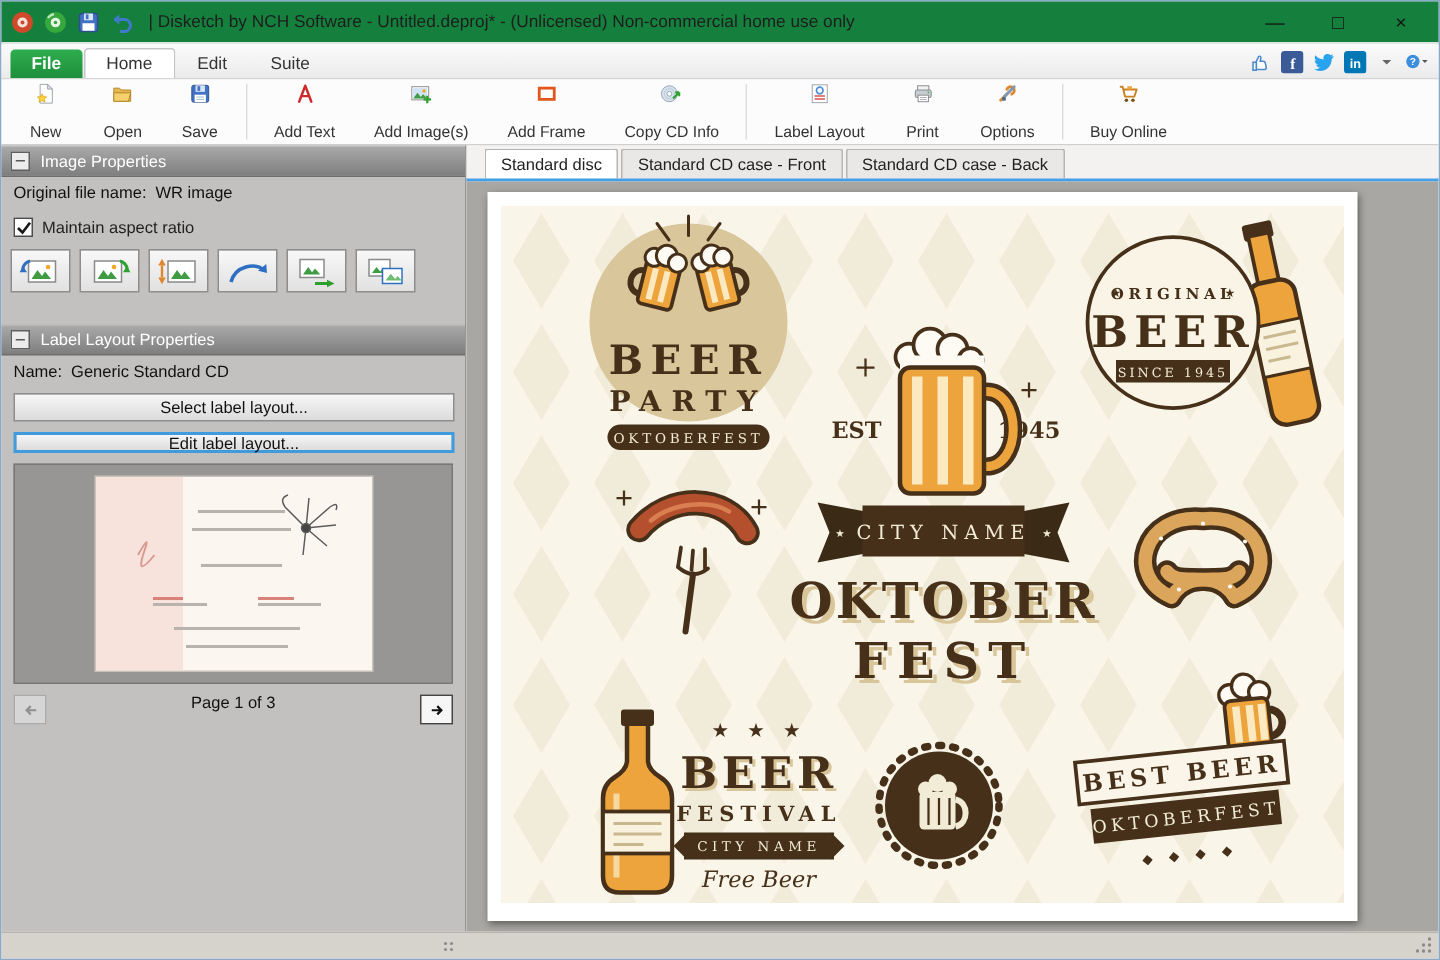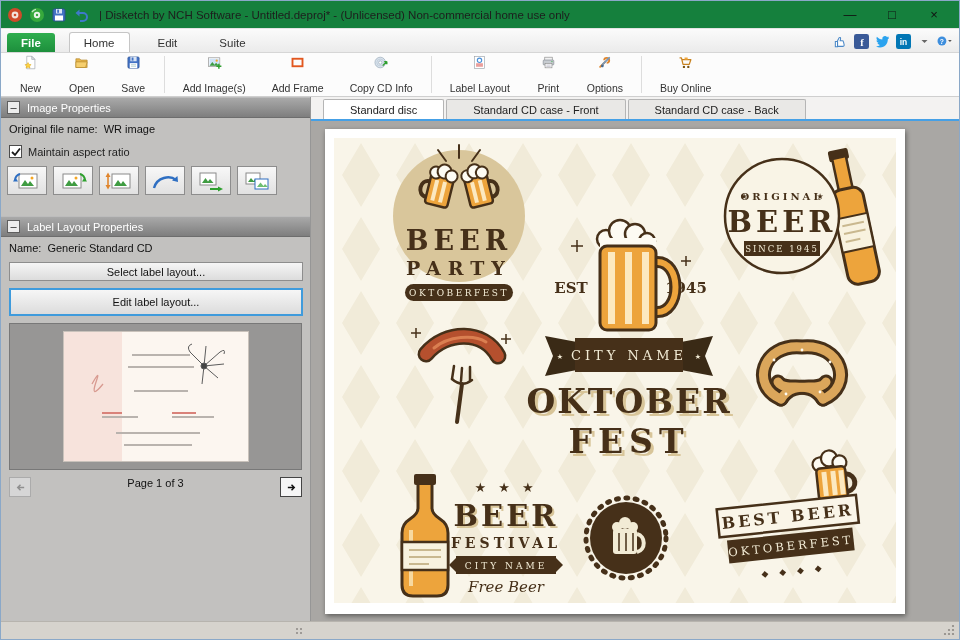--- a/index.html
+++ b/index.html
@@ -9,21 +9,21 @@
 
 
 .titlebar{height:28px;display:flex;align-items:center;background:#15803d;border-bottom:1px solid #e4e4e4;padding:0 4px;gap:3px;flex:none}
 .tb-icon{width:19px;height:19px;display:flex;align-items:center;justify-content:center}
 .title-text{margin-left:6px;font-size:11.5px;color:#1d1d1d;white-space:nowrap;overflow:hidden;flex:1}
 .win-controls{display:flex;height:100%}
 .win-btn{width:42px;height:100%;display:flex;align-items:center;justify-content:center;font-size:13px;color:#111}
 
 
 .menubar{height:24px;background:linear-gradient(#fbfbfb,#ebebeb);display:flex;align-items:flex-end;padding:0 6px;border-bottom:1px solid #d6d6d6;flex:none}
-.menu-tab{padding:4px 14px 3px;font-size:11.5px;color:#333;margin-right:14px;border-radius:3px 3px 0 0}
+.menu-tab{padding:4px 14px 3px;font-size:11.5px;color:#333;margin-right:1px;border-radius:3px 3px 0 0}
 .menu-tab.file{background:linear-gradient(#2fae4e,#1d8f3c);color:#fff;font-weight:bold}
 .menu-tab.active{background:#fff;border:1px solid #c6c6c6;border-bottom:none}
 .menubar-right{margin-left:auto;display:flex;align-items:center;gap:5px;padding-bottom:3px}
 .soc{width:16px;height:16px;display:flex;align-items:center;justify-content:center}
 
 
 .ribbon{height:44px;background:#fcfcfc;display:flex;align-items:stretch;border-bottom:1px solid #cfcfcf;padding:0 4px;flex:none}
 .rb{display:flex;flex-direction:column;align-items:center;justify-content:center;padding:2px 13px;gap:12px;background:none;border:none;cursor:default}
 .rb .lbl{font-size:10.5px;color:#333;white-space:nowrap;font-family:"Liberation Sans",sans-serif}
 .rsep{width:1px;background:#ddd;margin:3px 5px}
@@ -34,33 +34,33 @@
 .sec-header{height:21px;background:linear-gradient(#a9a9a9,#7e7e7e);color:#fff;display:flex;align-items:center;padding:0 6px;gap:7px;border-top:1px solid #bcbcbc;border-bottom:1px solid #6d6d6d;font-size:11px}
 .collapse-btn{width:13px;height:13px;background:#ececec;border:1px solid #5f5f5f;color:#222;font-size:11px;line-height:10px;text-align:center;flex:none}
 .row{display:flex;align-items:center;padding:5px 8px;gap:6px}
 .row .lab{color:#111}
 .row .val{color:#111}
 .cb{width:13px;height:13px;background:#fff;border:1px solid #4c4c4c;display:inline-flex;align-items:center;justify-content:center;flex:none}
 .xf-row{padding:3px 6px 9px;gap:6px}
 .xf-btn{width:40px;height:29px;background:linear-gradient(#f8f8f8,#e1e1e1);border:1px solid #8d8d8d;display:flex;align-items:center;justify-content:center;padding:0}
 .lh{margin-top:12px}
 .side-btn{display:block;width:294px;margin:3px 8px 0;height:19px;background:linear-gradient(#f6f6f6,#dcdcdc);border:1px solid #8d8d8d;font-size:11px;color:#111;font-family:Liberation Sans, sans-serif}
-.side-btn.edit{height:28px;border:2px solid #3f9bdc;margin-top:7px}
+.side-btn.edit{height:14px;border:2px solid #3f9bdc;margin-top:7px}
 .preview{margin:7px 8px 0;height:147px;background:#979695;border:1px solid #787878;display:flex;align-items:center;justify-content:center}
 .nav-row{display:flex;align-items:flex-start;margin:7px 8px 0}
 .nav-btn{width:22px;height:20px;display:flex;align-items:center;justify-content:center;padding:0}
 .nav-btn.prev{background:#d6d6d6;border:1px solid #ababab}
 .nav-btn.next{background:#f6f6f6;border:1px solid #444}
 .page-label{flex:1;text-align:center;color:#111}
 .cb2{margin-top:14px}
 
 
 .main{flex:1;display:flex;flex-direction:column;min-width:0;background:#f3f2f1}
 .doc-tabs{height:22px;display:flex;align-items:flex-end;padding-left:12px;flex:none}
-.doc-tab{padding:4px 26px 3px;font-size:11px;background:#e9e8e6;border:1px solid #b5b5b5;border-bottom:none;margin-right:2px;border-radius:2px 2px 0 0;color:#222}
+.doc-tab{padding:4px 10px 3px;font-size:11px;background:#e9e8e6;border:1px solid #b5b5b5;border-bottom:none;margin-right:2px;border-radius:2px 2px 0 0;color:#222}
 .doc-tab.active{background:#fff}
 .blue-line{height:2px;background:#45a0e6;flex:none}
 .canvas{flex:1;background:#a9a7a4;display:flex;align-items:center;min-height:0;padding-left:14px}
 .page{background:#fff;padding:9px;box-shadow:1px 2px 5px rgba(0,0,0,.45);flex:none}
 
 
 .poster text{font-family:"DejaVu Serif",serif;fill:#463019}
 .poster text.cream{fill:#f2ebd5}
 .poster text.shadow{fill:#d8c599}
 
@@ -175,20 +175,26 @@
       <svg width="25" height="25" viewBox="0 0 24 24">
           <rect x="3" y="3" width="18" height="18" rx="2" fill="#4272c4" stroke="#2c4f8e"></rect>
           <rect x="7" y="3" width="10" height="7" fill="#d9e4f4"></rect>
           <rect x="9" y="4" width="3" height="5" fill="#4272c4"></rect>
           <rect x="6" y="13" width="12" height="8" fill="#fff"></rect>
           <path d="M8 15.5h8M8 18h8" stroke="#9bb" stroke-width="1"></path>
         </svg>
       <span class="lbl">Save</span>
     </button>
     <div class="rsep"></div>
+    <button class="rb">
+      <svg width="25" height="25" viewBox="0 0 24 24">
+          <path d="M12 3.5 5.5 20.5M12 3.5 18.5 20.5M8 14.5h8" fill="none" stroke="#cc2b2b" stroke-width="2.6" stroke-linecap="round"></path>
+        </svg>
+      <span class="lbl">Add Text</span>
+    </button>
     <button class="rb">
       <svg width="25" height="25" viewBox="0 0 24 24">
           <rect x="2.5" y="4.5" width="18" height="14" fill="#fff" stroke="#888"></rect>
           <rect x="4" y="6" width="15" height="11" fill="#cfe3f7"></rect>
           <circle cx="15.5" cy="9" r="1.8" fill="#f5a623"></circle>
           <path d="M4 17l4.5-6 3.5 4.5 2.5-3 4.5 4.5z" fill="#3f9c42"></path>
           <path d="M19 14v8M15 18h8" stroke="#2ea02e" stroke-width="2.4"></path>
         </svg>
       <span class="lbl">Add Image(s)</span>
     </button>

